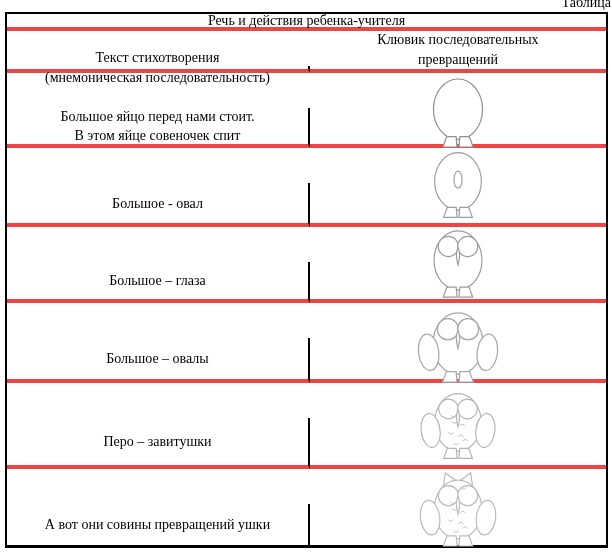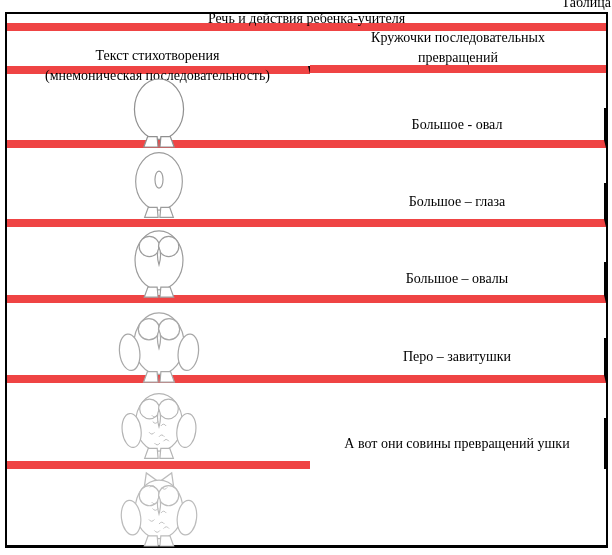--- a/index.html
+++ b/index.html
@@ -14,21 +14,21 @@
     position:absolute;left:5px;top:12px;width:603px;height:536px;
     box-sizing:border-box;border:2px solid #000;border-bottom-width:3px;
     display:grid;
     grid-template-columns:303px 1fr;
     grid-template-rows:17px 42px 75px 79px 76px 80px 86px 1fr;
   }
   .cell{
     box-sizing:border-box;display:flex;flex-direction:column;
     align-items:center;justify-content:center;text-align:center;
   }
-  .bb{border-bottom:8px solid #ef4444;}
+  .bb{border-bottom:4px solid #ef4444;}
   .br{border-right:2px solid #000;margin-top:35px;}
   .title-cell{grid-column:1 / 3;font-size:14px;line-height:15px;}
   .hdr{font-size:14px;line-height:20px;}
   .rowtxt{font-size:14px;line-height:19px;padding:0 10px;}
   .draw-cell{position:relative;}
   .draw-cell svg{position:absolute;left:50%;transform:translateX(-50%);z-index:2;}
   .line{white-space:nowrap;}
 </style>
 </head>
 <body>
@@ -36,24 +36,28 @@
 <div class="caption">Таблица</div>
 
 <div class="tbl">
   <div class="cell title-cell bb">Речь и действия ребенка-учителя</div>
 
   <div class="cell hdr bb br">
     <div class="line">Текст стихотворения</div>
     <div class="line">(мнемоническая последовательность)</div>
   </div>
   <div class="cell hdr bb">
-    <div class="line">Кружочки последовательных</div>
+    <div class="line">Клювик последовательных</div>
     <div class="line">превращений</div>
   </div>
 
+<div class="cell rowtxt br bb">
+      <div class="line">Большое яйцо перед нами стоит.</div>
+      <div class="line">В этом яйце совеночек спит</div>
+    </div>
     <div class="cell draw-cell bb">
       <svg viewBox="0 0 90 78" width="85" height="74" style="top: 3px;">
         <ellipse stroke="#909090" stroke-width="1.3" fill="#ffffff" cx="45" cy="35" rx="26" ry="32"></ellipse>
         <polygon stroke="#909090" stroke-width="1.3" fill="#ffffff" points="33,64 43,64 44,75 29,75"></polygon>
         <polygon stroke="#909090" stroke-width="1.3" fill="#ffffff" points="47,64 57,64 61,75 46,75"></polygon>
       </svg>
     </div>
     <div class="cell rowtxt br bb">
       <div class="line">Большое - овал</div>
     </div>

